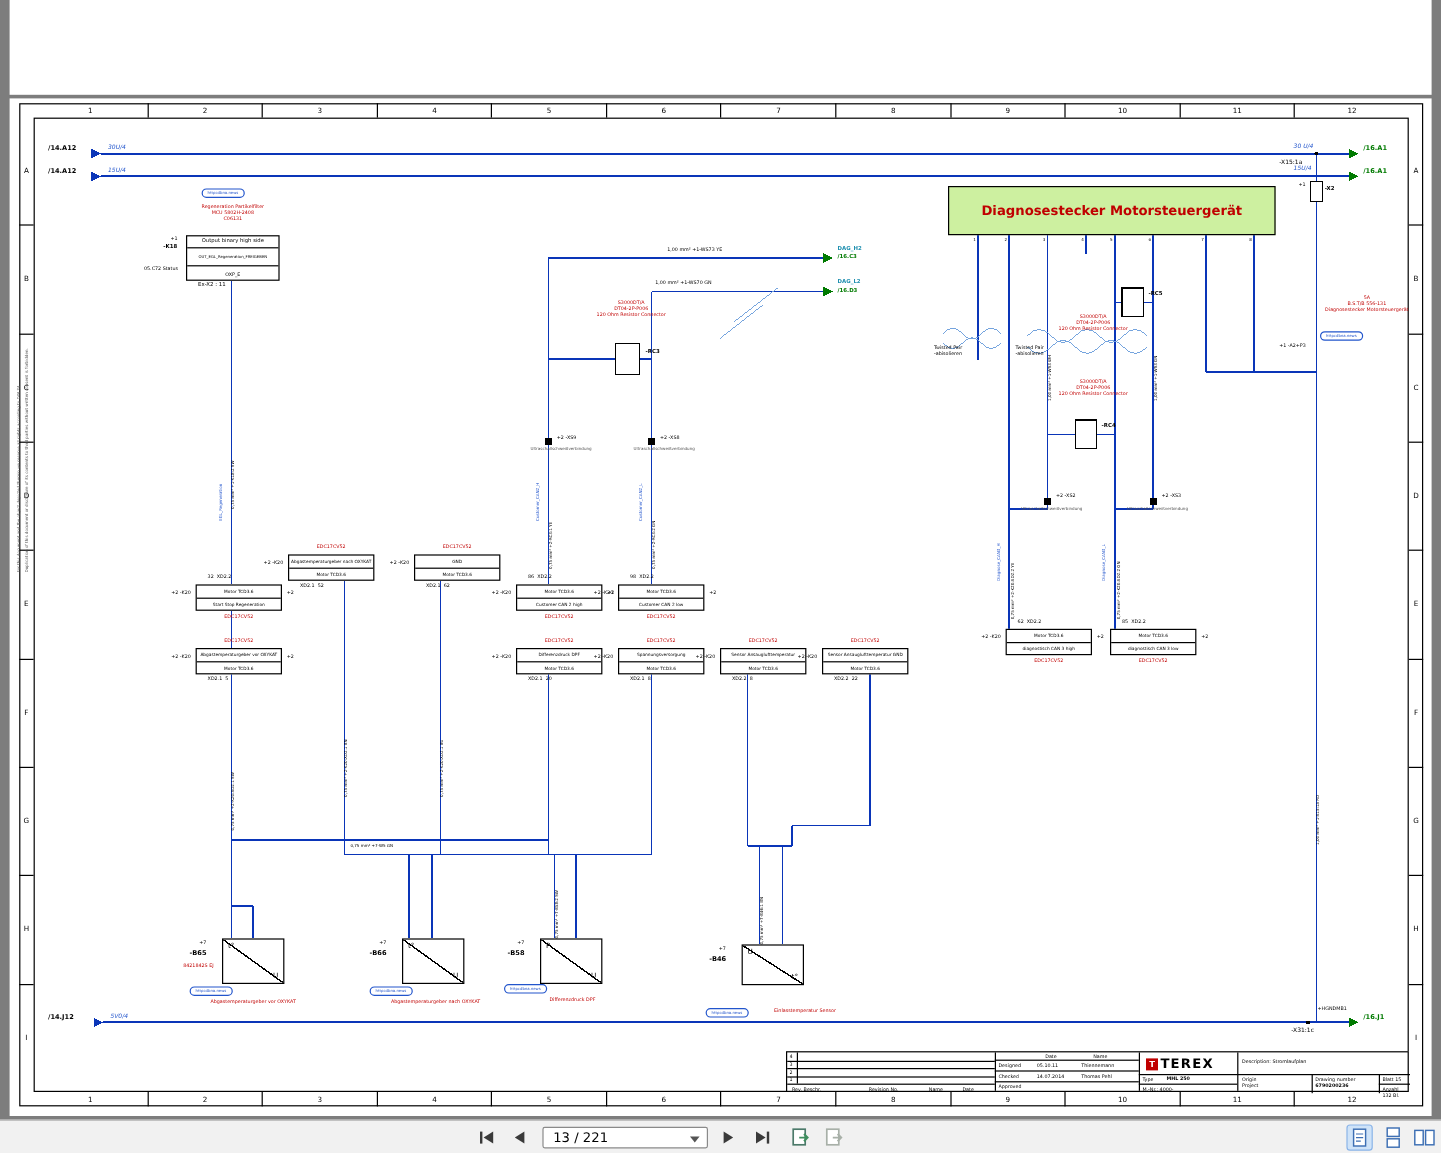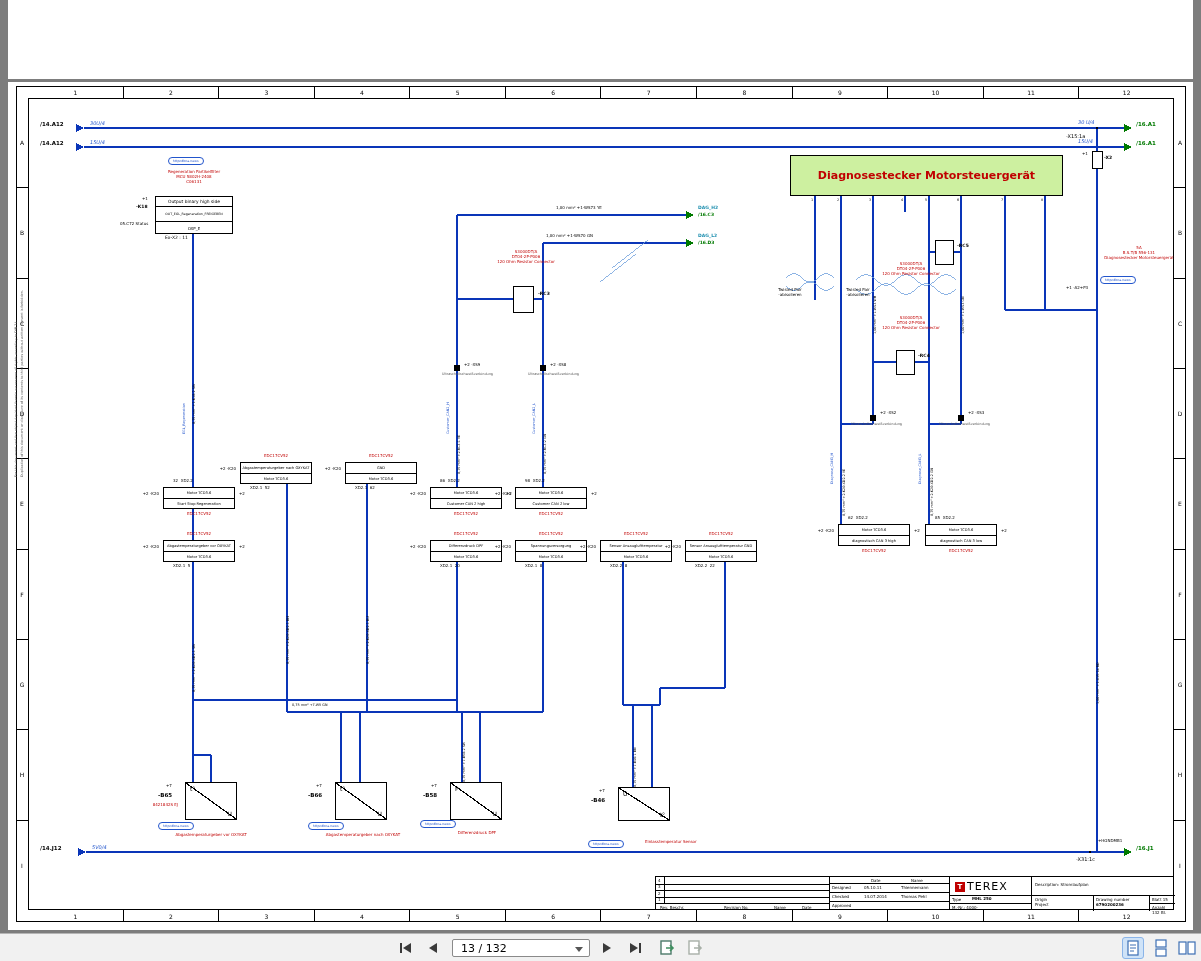--- a/index.html
+++ b/index.html
@@ -36,21 +36,21 @@
   .sensor{position:absolute;z-index:3;border:1.2px solid #000;background:#fff;box-sizing:border-box;
     background-image:linear-gradient(to top right,transparent calc(50% - 0.6px),#000 calc(50% - 0.6px),#000 calc(50% + 0.6px),transparent calc(50% + 0.6px))}
   .sensor .sl{position:absolute;top:2px;left:4px;font-size:6px}
   .sensor .sr{position:absolute;bottom:2px;right:4px;font-size:6px}
   .wm{position:absolute;z-index:4;border:1px solid #2255cc;border-radius:6px;background:#fff;color:#2255cc;font-size:3.2px;padding:1px 4px;white-space:nowrap}
   .tb{position:absolute;z-index:4;left:655px;top:876px;width:519px;height:34px;border:1px solid #000;background:#fff;box-sizing:border-box}
   .tb .cell{position:absolute;box-sizing:border-box;font-size:4px;overflow:hidden}
   .tb .vline{position:absolute;top:0;bottom:0;width:0;border-left:1px solid #000}
   .tb .hline{position:absolute;height:0;border-top:1px solid #000}
   .logo-sq{display:inline-block;width:10px;height:10px;background:#c00000;color:#fff;font-size:7px;font-weight:bold;text-align:center;line-height:10px;vertical-align:middle}
-  .brand{font-size:11px;font-weight:normal;letter-spacing:1px;vertical-align:middle;margin-left:2px}
+  .brand{font-size:11px;font-weight:bold;letter-spacing:1px;vertical-align:middle;margin-left:2px}
   .toolbar{position:absolute;left:0;top:933px;width:1201px;height:28px;background:#f1f1f1;border-top:1px solid #b5b5b5;z-index:10;box-sizing:border-box}
   .navbtn{position:absolute;top:6px;width:18px;height:16px;display:flex;align-items:center;justify-content:center;gap:1px;background:none;border:none;cursor:pointer;padding:0}
   .tri-l{width:0;height:0;border-top:5px solid transparent;border-bottom:5px solid transparent;border-right:8px solid #3a3a3a}
   .tri-r{width:0;height:0;border-top:5px solid transparent;border-bottom:5px solid transparent;border-left:8px solid #3a3a3a}
   .vbar{width:2px;height:10px;background:#3a3a3a}
   .combo{position:absolute;left:452px;top:5px;width:138px;height:18px;background:#fff;border:1px solid #8a8a8a;border-radius:2px;font-size:11px;display:flex;align-items:center;padding-left:8px;box-sizing:border-box;cursor:pointer}
   .combo .caret{position:absolute;right:6px;top:7px;width:0;height:0;border-left:4px solid transparent;border-right:4px solid transparent;border-top:5px solid #555}
   .tool-ic{position:absolute;top:5px;width:18px;height:18px;background:none;border:none;padding:0;cursor:pointer}
   .view-ic{position:absolute;top:3px;width:22px;height:22px;border:1px solid transparent;border-radius:3px;background:none;padding:1px;cursor:pointer}
   .view-ic.active{background:#cfe3f8;border-color:#8ab4e8}
@@ -463,21 +463,21 @@
 
   <div class="toolbar">
     <button class="navbtn" style="left:396px">
       <span class="vbar"></span>
         <span class="tri-l"></span>
     </button>
     <button class="navbtn" style="left:424px">
       <span class="tri-l"></span>
     </button>
     <div class="combo">
-      <span>13 / 132</span>
+      <span>13 / 221</span>
       <span class="caret"></span>
     </div>
     <button class="navbtn" style="left:598px">
       <span class="tri-r"></span>
     </button>
     <button class="navbtn" style="left:626px">
       <span class="tri-r"></span>
         <span class="vbar"></span>
     </button>
     <button class="tool-ic" style="left:658px">

